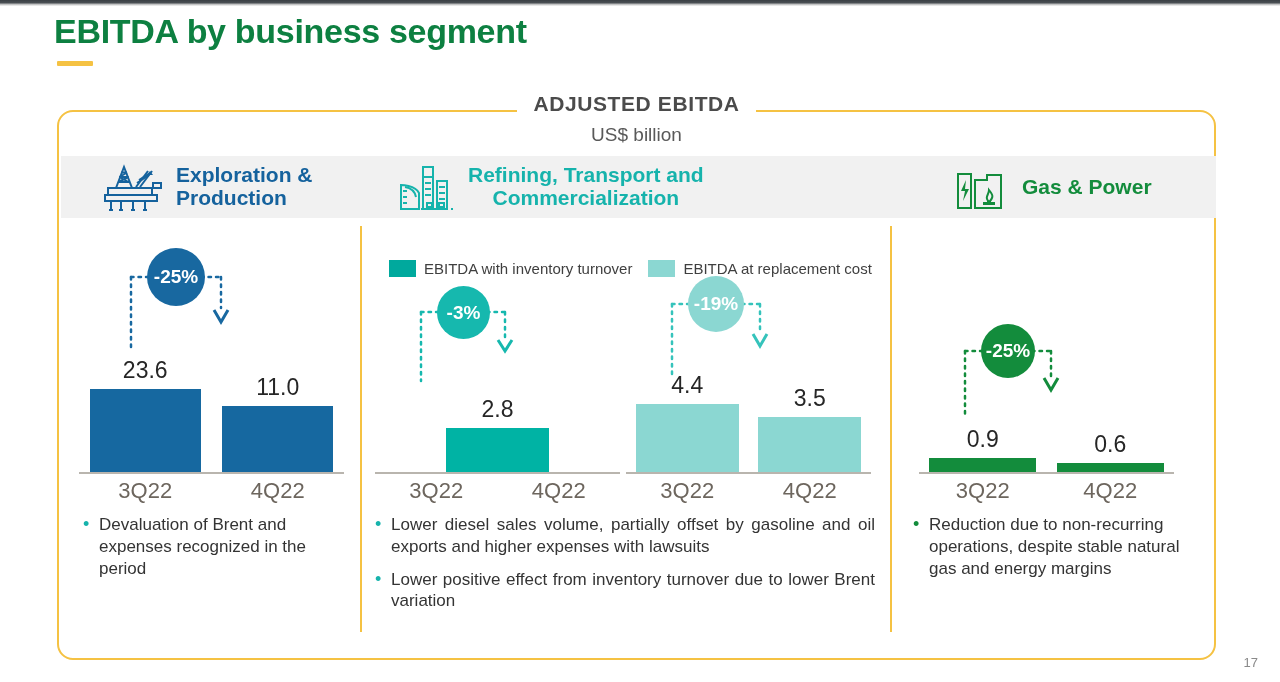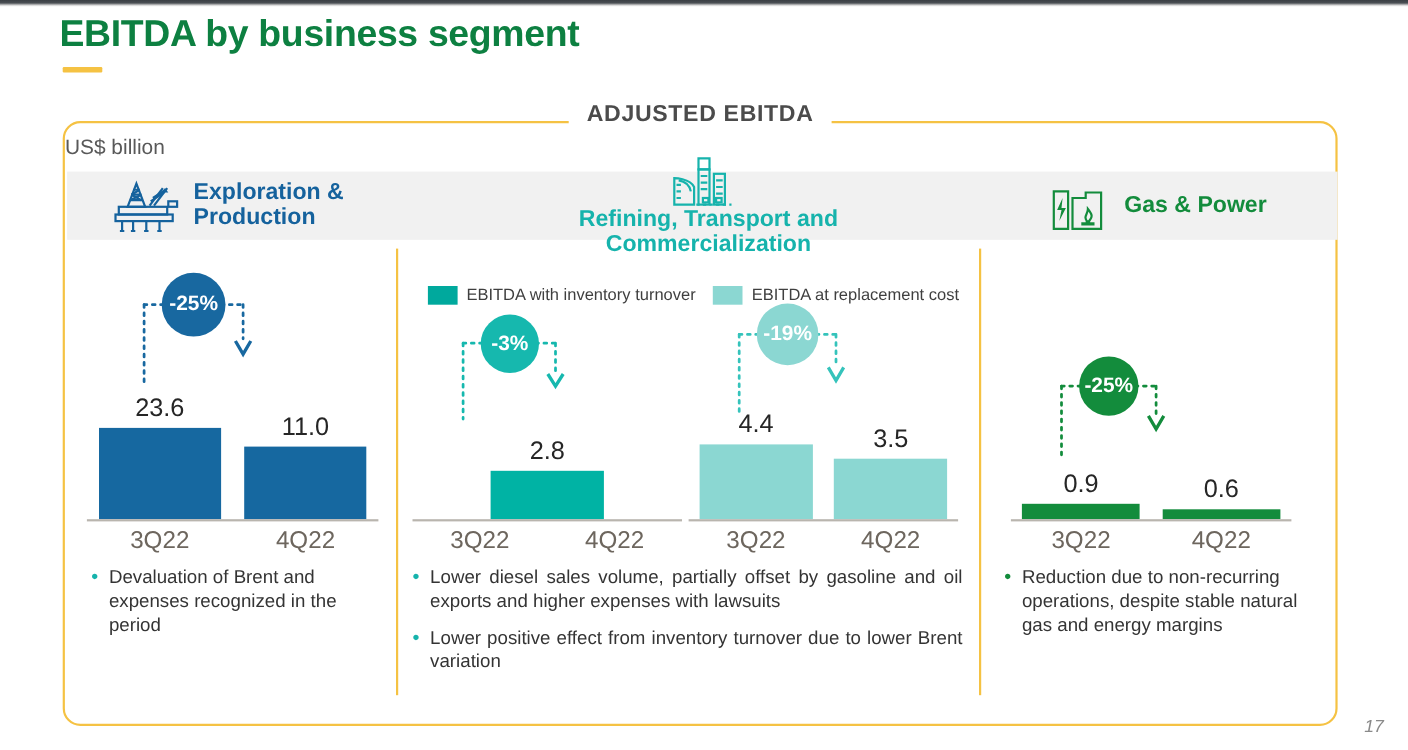--- a/index.html
+++ b/index.html
@@ -77,21 +77,21 @@
     font-size: 21px;
     font-weight: bold;
     color: #4b4b4b;
     letter-spacing: 0.6px;
   }
   .card-subtitle {
     position: absolute;
     left: 0;
     top: 12px;
     width: 100%;
-    text-align: left;
+    text-align: center;
     font-size: 19px;
     color: #595959;
   }
 
   
   .seg-band {
     position: absolute;
     left: 2px;
     top: 44px;
     width: 1155px;
@@ -99,21 +99,21 @@
     background: #f1f1f1;
     display: flex;
     align-items: center;
   }
   .seg-head {
     display: flex;
     align-items: center;
     box-sizing: border-box;
   }
   .seg-head.ep  { width: 300px; padding-left: 42px; }
-  .seg-head.rtc { width: 530px; padding-left: 36px; flex-direction: column; }
+  .seg-head.rtc { width: 530px; padding-left: 36px; }
   .seg-head.gp  { width: 325px; padding-left: 62px; }
 
   .seg-icon { flex: 0 0 auto; margin-right: 11px; line-height: 0; }
   .seg-name {
     font-size: 21px;
     font-weight: bold;
     line-height: 1.08;
   }
   .seg-name.ep  { color: #15629d; }
   .seg-name.rtc { color: #16b3ac; text-align: center; }
@@ -245,23 +245,22 @@
     font-size: 18px;
     line-height: 1.2;
   }
   .bullet .btext { flex: 1 1 auto; }
   .bullets.rtc-b .btext { text-align: justify; }
 
   .page-num {
     position: absolute;
     right: 22px;
     bottom: 12px;
-    font-size: 16px;
+    font-size: 13px;
     color: #8a8a8a;
-    font-style: italic;
   }
 </style>
 </head>
 <body>
 
 <div class="top-chrome"></div>
 
 <div class="slide">
 
   <div class="slide-title">EBITDA by business segment</div>

